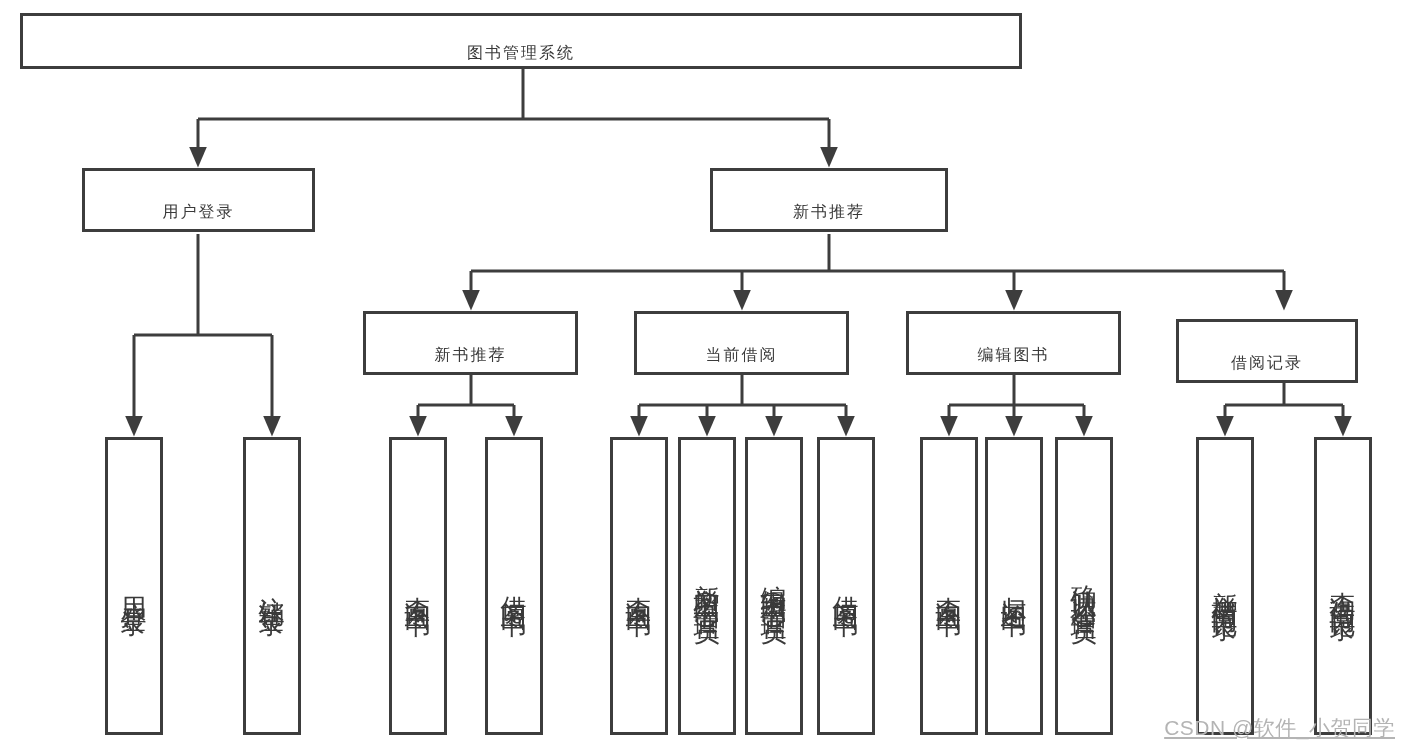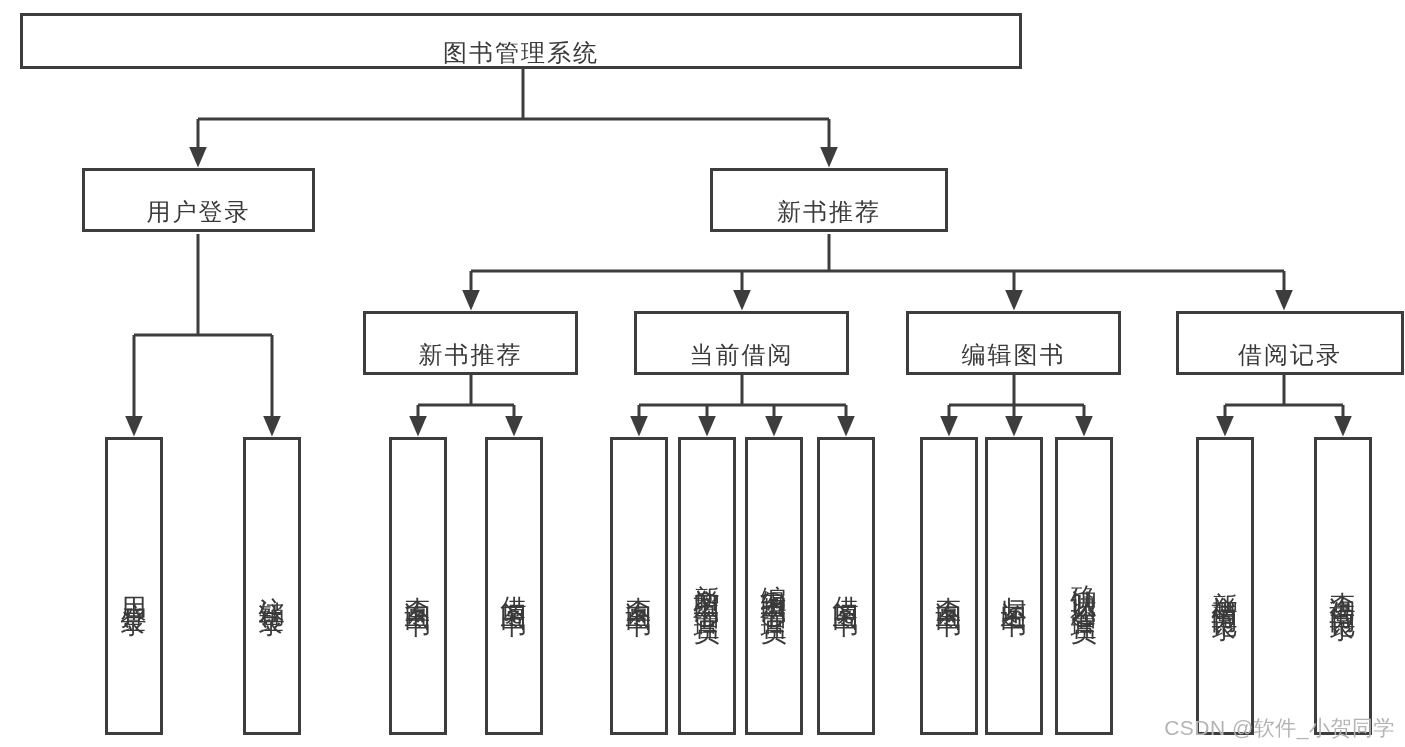--- a/index.html
+++ b/index.html
@@ -26,21 +26,21 @@
     box-sizing: border-box;
     border: 3px solid #3d3d3d;
     background: #ffffff;
     display: flex;
     align-items: center;
     justify-content: center;
     z-index: 2;
     color: #3a3a3a;
   }
   .h-label {
-    font-size: 24px;
+    font-size: 16px;
     letter-spacing: 2px;
     color: #3a3a3a;
     white-space: nowrap;
     margin-top: 24px;
   }
   .lvl2, .lvl3 { height: 64px; }
   .leaf {
     top: 437px;
     width: 58px;
     height: 298px;
@@ -56,20 +56,21 @@
   }
   .watermark {
     position: absolute;
     right: 10px;
     bottom: 5px;
     font-size: 21px;
     color: #b4b4b4;
     letter-spacing: 0.5px;
     z-index: 5;
     white-space: nowrap;
+    text-decoration: underline;
   }
 </style>
 </head>
 <body>
 
 <div class="canvas">
 
   <svg class="connectors" width="1405" height="747">
     <defs>
       <marker id="ah" markerUnits="userSpaceOnUse" markerWidth="22" markerHeight="18" refX="0.5" refY="9" orient="auto">
@@ -148,21 +149,21 @@
 
   <div class="node lvl3" style="left:363px;top:311px;width:215px">
     <span class="h-label">新书推荐</span>
   </div>
   <div class="node lvl3" style="left:634px;top:311px;width:215px">
     <span class="h-label">当前借阅</span>
   </div>
   <div class="node lvl3" style="left:906px;top:311px;width:215px">
     <span class="h-label">编辑图书</span>
   </div>
-  <div class="node lvl3" style="left:1176px;top:311px;width:228px">
+  <div class="node lvl3" style="left:1176px;top:319px;width:182px">
     <span class="h-label">借阅记录</span>
   </div>
 
   <div class="node leaf" style="left:105px">
     <span class="v-label">用户登录</span>
   </div>
   <div class="node leaf" style="left:243px">
     <span class="v-label">注销登录</span>
   </div>
 

